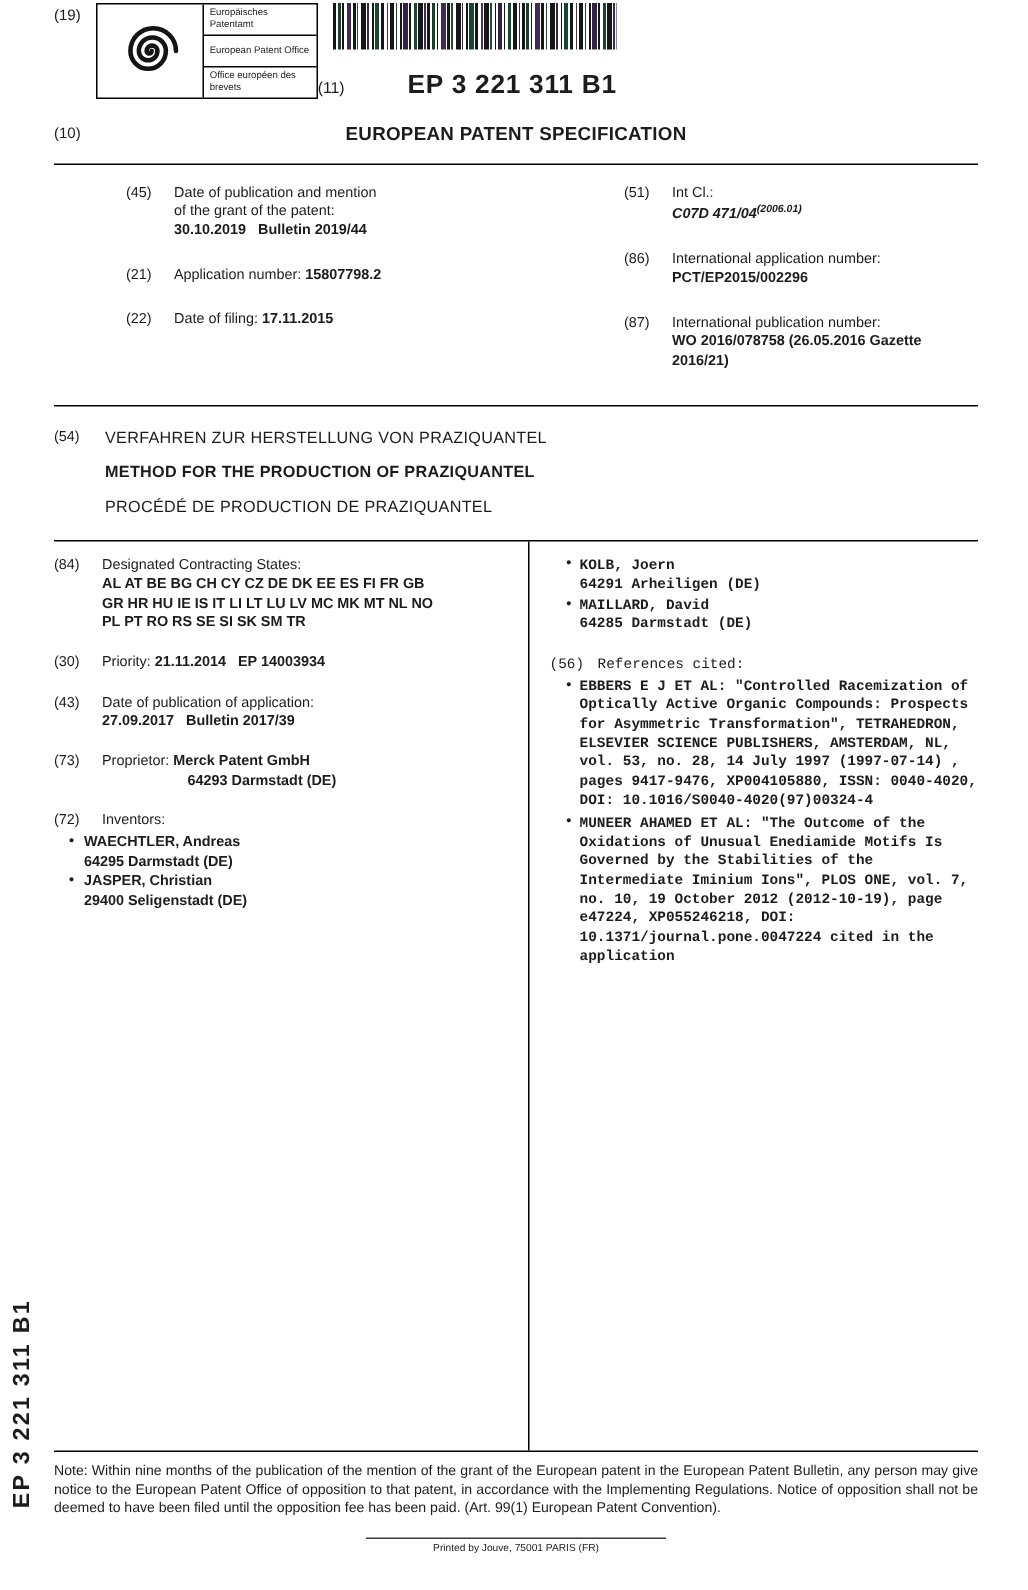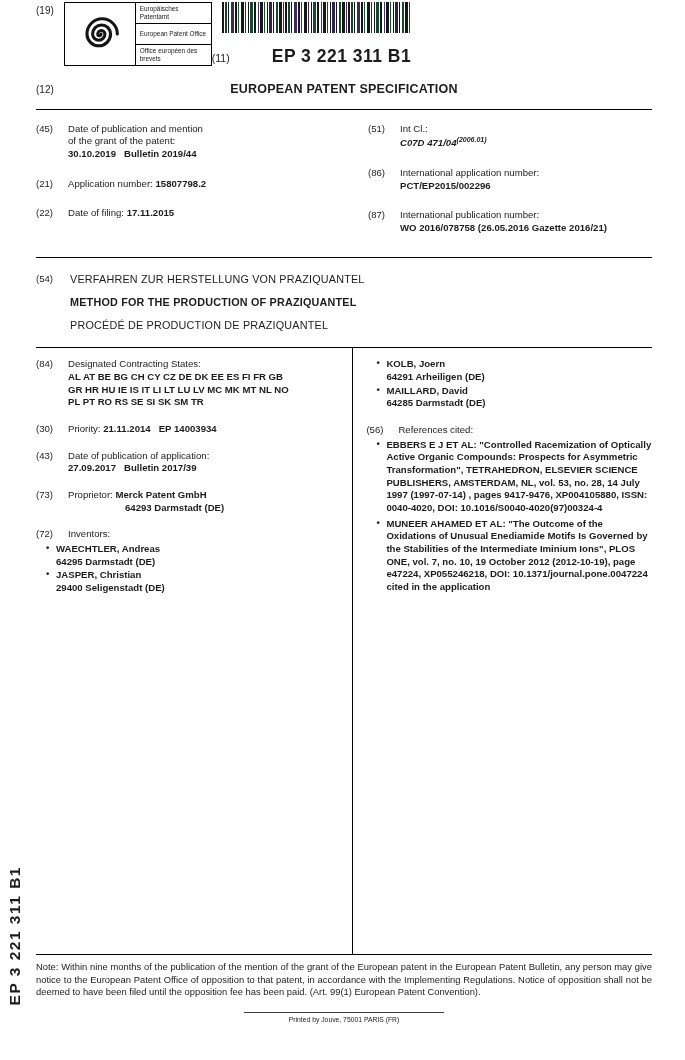--- a/index.html
+++ b/index.html
@@ -56,38 +56,38 @@
   
   .item { display:flex; }
   .code { width:32px; flex-shrink:0; }
   .body { flex:1; min-width:0; }
   .label, .value, .b-name, .b-addr, .ref { white-space:pre-wrap; }
   .value, .b-name, .b-addr, .ref { font-weight:bold; }
   .italic { font-style:italic; }
   sup.value { font-size:7px; font-weight:bold; }
   .addr-indent { margin-left:57px; }
 
-  .biblio-top { display:flex; padding:13px 0 22px; }
+  .biblio-top { display:flex; padding:13px 0 22px;margin-left:48px; }
   .bt-left { width:316px; padding-right:24px; }
   .bt-right { flex:1; padding-left:16px; }
   .biblio-top .item + .item { margin-top:17px; }
 
   
   .title-block { display:flex; padding:14px 0 15px; }
   .title-block .code { width:34px; padding-top:1px; }
   .titles { flex:1; }
   .title-line { font-size:10.8px; letter-spacing:0.2px; margin-bottom:9px; }
   .title-line:last-child { margin-bottom:0; }
   .title-en { font-weight:bold; }
 
   
   .main { display:flex; min-height:606px; }
   .main-left { width:316px; padding:10px 18px 0 0; }
   .main-divider { width:1.4px; background:#000; flex-shrink:0; }
-  .main-right { flex:1; padding:10px 0 0 13px; }
+  .main-right { flex:1; padding:10px 0 0 13px;font-family:Liberation Mono, monospace; }
   .main .item + .item { margin-top:14px;justify-content:center; }
   .main .bullets + .item { margin-top:14px; }
   .bullets { padding-left:10px; margin-top:2px; }
   .bullet-item { position:relative; padding-left:10px; }
   .bullet-item::before { content:"\2022"; position:absolute; left:0; top:-1px; font-weight:bold; }
   .bullet-item + .bullet-item { margin-top:1px; }
   .ref { margin-bottom:3px; text-align:left; }
 
   
   .note { padding-top:6px; font-size:9.4px; line-height:1.3; text-align:justify; }
@@ -126,21 +126,21 @@
       <div class="header-right">
         <div class="barcode"></div>
         <div class="pub-line">
           <span class="inid-11">(11)</span>
           <span class="pub-number">EP 3 221 311 B1</span>
         </div>
       </div>
     </div>
 
     <div class="doctype-row">
-      <span class="inid-12">(12)</span>
+      <span class="inid-12">(10)</span>
       <span class="doctype">EUROPEAN PATENT SPECIFICATION</span>
     </div>
 
     <div class="rule rule-1"></div>
 
     <div class="biblio-top">
       <div class="bt-left">
         <div class="item">
           <span class="code">(45)</span>
           <div class="body">

